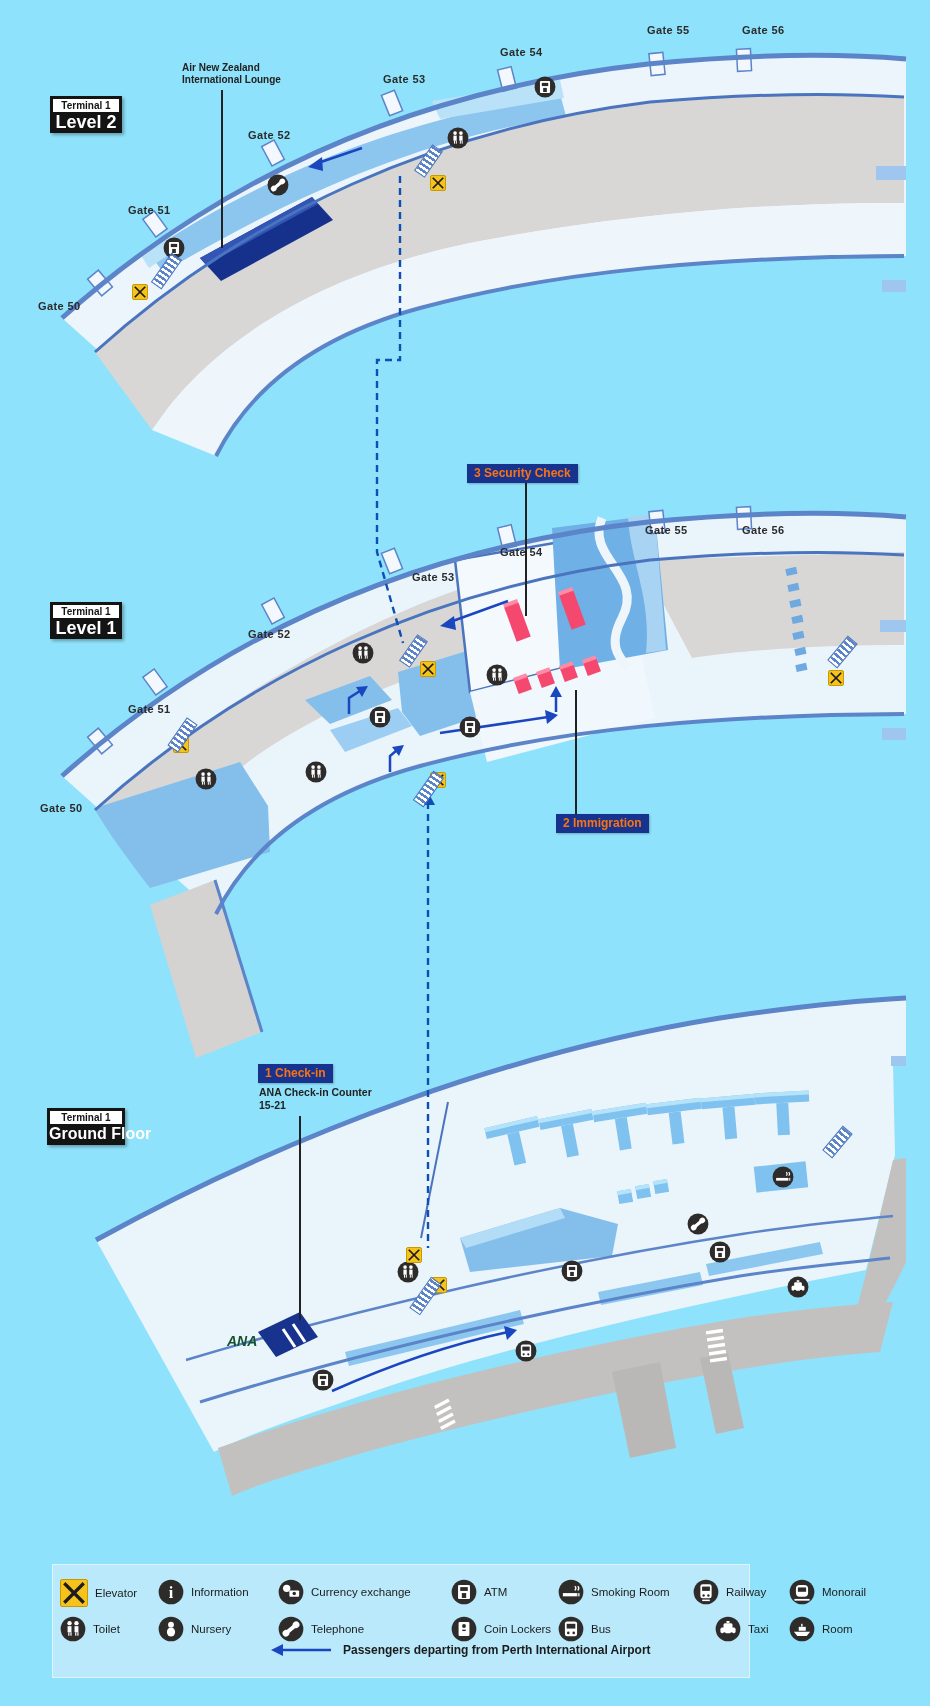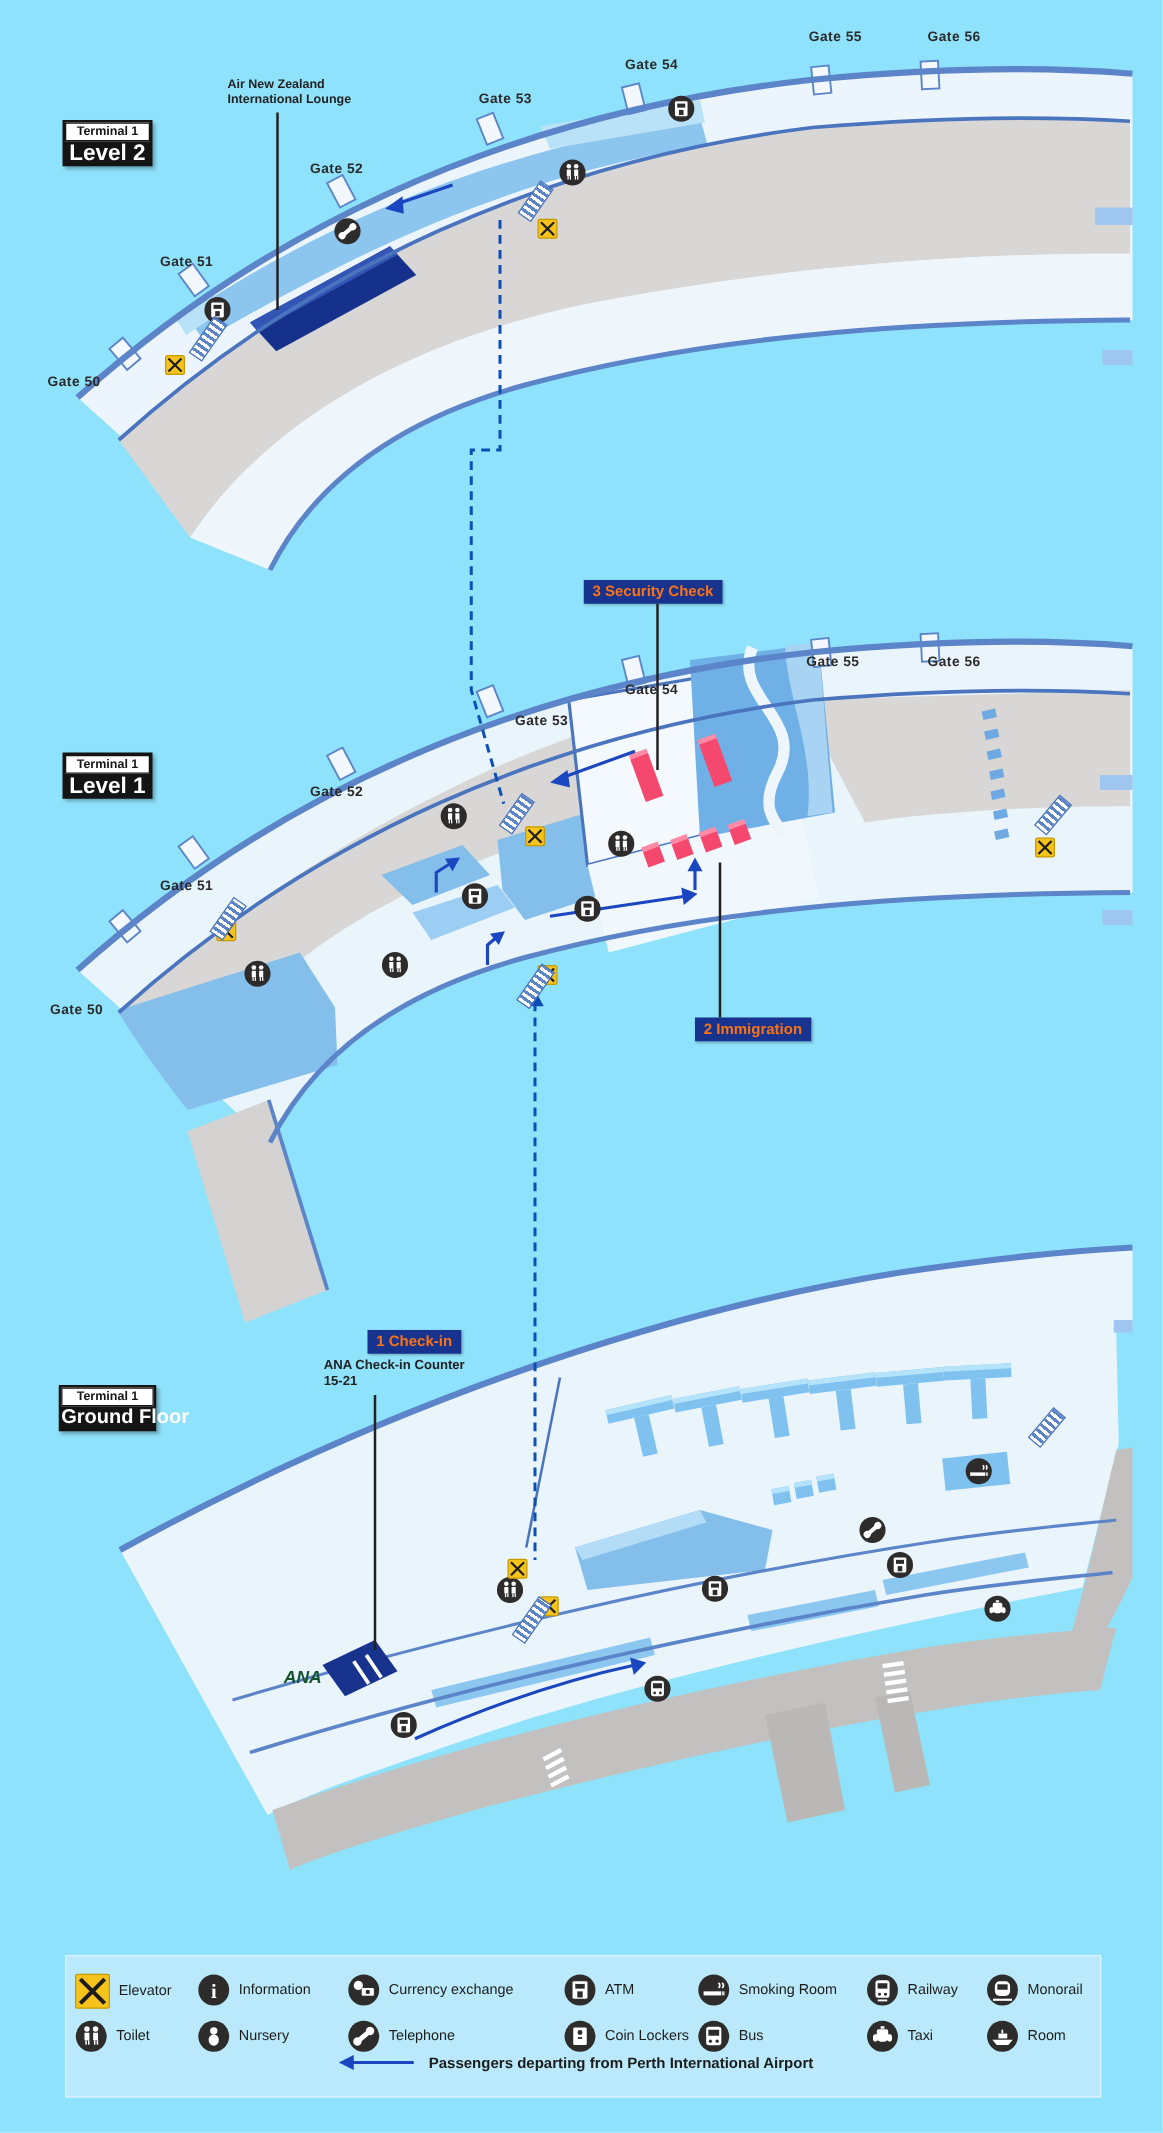--- a/index.html
+++ b/index.html
@@ -13,21 +13,21 @@
   .badge.gf .bf{font-size:16px;}
   .callout{position:absolute;background:#17338e;color:#f97316;font-size:12px;font-weight:bold;padding:2px 7px 3px;white-space:nowrap;box-shadow:1px 1px 2px rgba(0,0,0,.25);}
   .leader{position:absolute;width:2px;background:#222;}
   .mapnote{position:absolute;font-size:10px;font-weight:bold;color:#222;line-height:12px;white-space:nowrap;}
   .checkin-note{position:absolute;font-size:10.5px;font-weight:bold;color:#222;line-height:13px;white-space:nowrap;}
   .ana-logo{position:absolute;font-size:14px;font-weight:bold;font-style:italic;color:#14532d;letter-spacing:0;}
   .micon{position:absolute;border-radius:50%;}
   .micon svg{display:block;}
   .elev{position:absolute;background:#f6c31c;border:1px solid #c79b00;border-radius:2px;}
   .esc{position:absolute;background:repeating-linear-gradient(0deg,#ffffff 0 2.5px,#5c84c8 2.5px 5px);border:1px solid #4a74be;}
-  .legend{position:absolute;left:52px;top:1564px;width:829px;height:114px;background:#b9e9fa;border:1px solid #ddf4fd;box-sizing:border-box;}
+  .legend{position:absolute;left:52px;top:1564px;width:698px;height:114px;background:#b9e9fa;border:1px solid #ddf4fd;box-sizing:border-box;}
   .legend-item{position:absolute;display:flex;align-items:center;gap:7px;}
   .legend-item .lbl{font-size:11.5px;color:#1c1c1c;white-space:nowrap;}
   .legend-note{position:absolute;display:flex;align-items:center;gap:10px;}
   .legend-note .ntxt{font-size:12px;font-weight:bold;color:#1c1c1c;white-space:nowrap;}
 </style>
 </head>
 <body>
 
 <div class="stage">
 
@@ -472,21 +472,21 @@
       </span>
       <span class="micon" style="height: 22px; width: 22px; left: 772px; top: 1166px;">
         <svg width="22" height="22" viewBox="0 0 24 24">
           <circle cx="12" cy="12" r="11.4" fill="#2e2b2b"></circle>
           <rect x="4.5" y="13" width="13" height="3" fill="#fff"></rect>
           <rect x="18" y="13" width="2" height="3" fill="#cfcfcf"></rect>
           <path d="M15.5,10.5 q2,-1.8 0,-3.8" stroke="#fff" stroke-width="1.3" fill="none"></path>
           <path d="M18.2,10.5 q2,-1.8 0,-3.8" stroke="#fff" stroke-width="1.3" fill="none"></path>
         </svg>
       </span>
-      <div class="callout" style="left: 258px; top: 1064px; margin-left: 36px;">1 Check-in</div>
+      <div class="callout" style="left: 258px; top: 1064px;">1 Check-in</div>
       <div class="leader" style="left: 299px; top: 1116px; height: 204px;"></div>
     </div>
 
   <div class="legend">
     <div id="legend-items">
         <div class="legend-item" style="left: 7px; top: 14px;">
           <span class="elev" style="height: 26px; width: 26px; position: static;"><svg width="26" height="26" viewBox="0 0 24 24">
               <line x1="3" y1="3" x2="21" y2="21" stroke="#1c1c1c" stroke-width="3"></line>
               <line x1="21" y1="3" x2="3" y2="21" stroke="#1c1c1c" stroke-width="3"></line>
             </svg></span>
@@ -614,21 +614,21 @@
             <svg width="26" height="26" viewBox="0 0 24 24">
               <circle cx="12" cy="12" r="11.4" fill="#2e2b2b"></circle>
               <rect x="6.4" y="5" width="11.2" height="13.6" rx="2" fill="#fff"></rect>
               <rect x="8" y="7.2" width="8" height="4.4" fill="#2e2b2b"></rect>
               <circle cx="9.5" cy="15.6" r="1.2" fill="#2e2b2b"></circle>
               <circle cx="14.5" cy="15.6" r="1.2" fill="#2e2b2b"></circle>
             </svg>
           </span>
           <span class="lbl">Bus</span>
         </div>
-        <div class="legend-item" style="left: 640px; top: 51px;">
+        <div class="legend-item" style="left: 662px; top: 51px;">
           <span class="micon" style="height: 26px; width: 26px; position: static;">
             <svg width="26" height="26" viewBox="0 0 24 24">
               <circle cx="12" cy="12" r="11.4" fill="#2e2b2b"></circle>
               <rect x="10.6" y="4.6" width="2.8" height="1.8" fill="#fff"></rect>
               <rect x="7.8" y="6.8" width="8.4" height="4.6" rx="1.4" fill="#fff"></rect>
               <rect x="5" y="10.6" width="14" height="5.4" rx="1.6" fill="#fff"></rect>
               <circle cx="8.6" cy="16.6" r="1.5" fill="#2e2b2b"></circle>
               <circle cx="15.4" cy="16.6" r="1.5" fill="#2e2b2b"></circle>
             </svg>
           </span>

